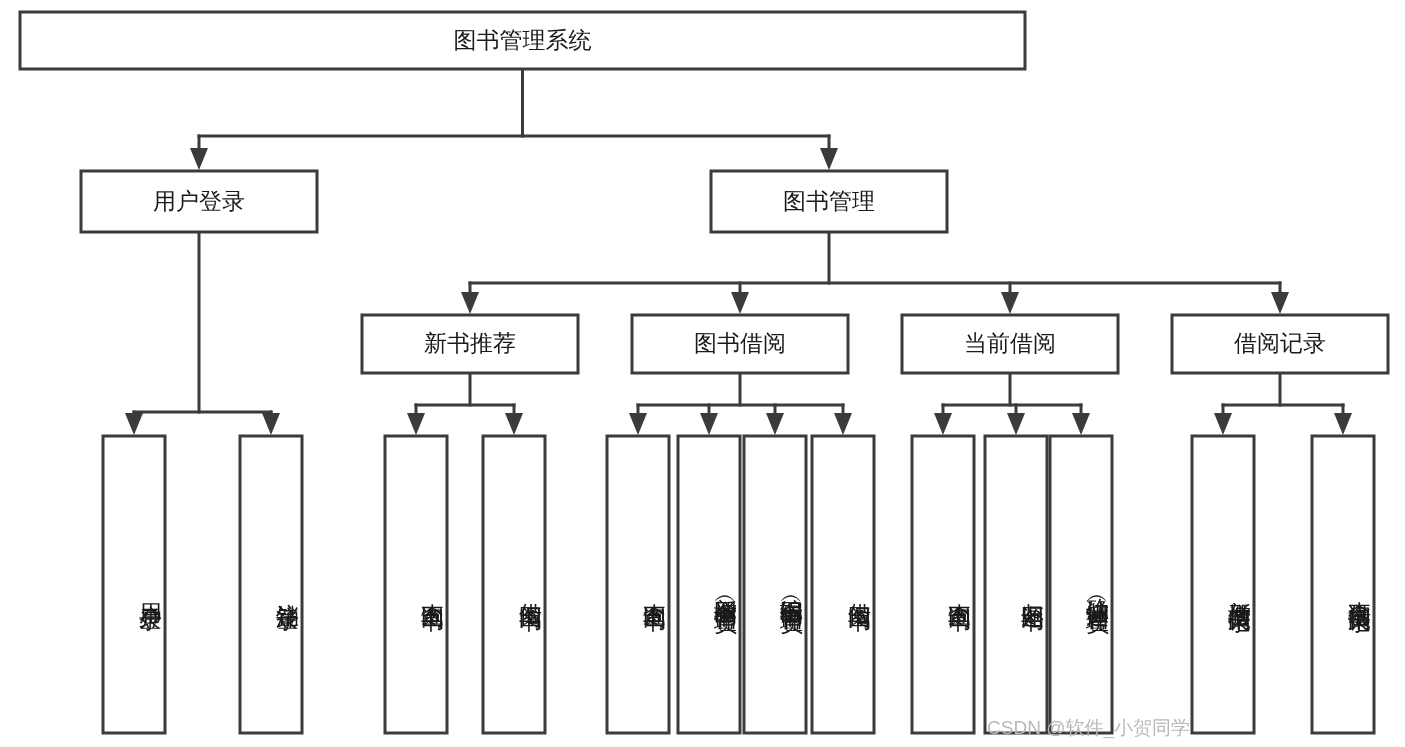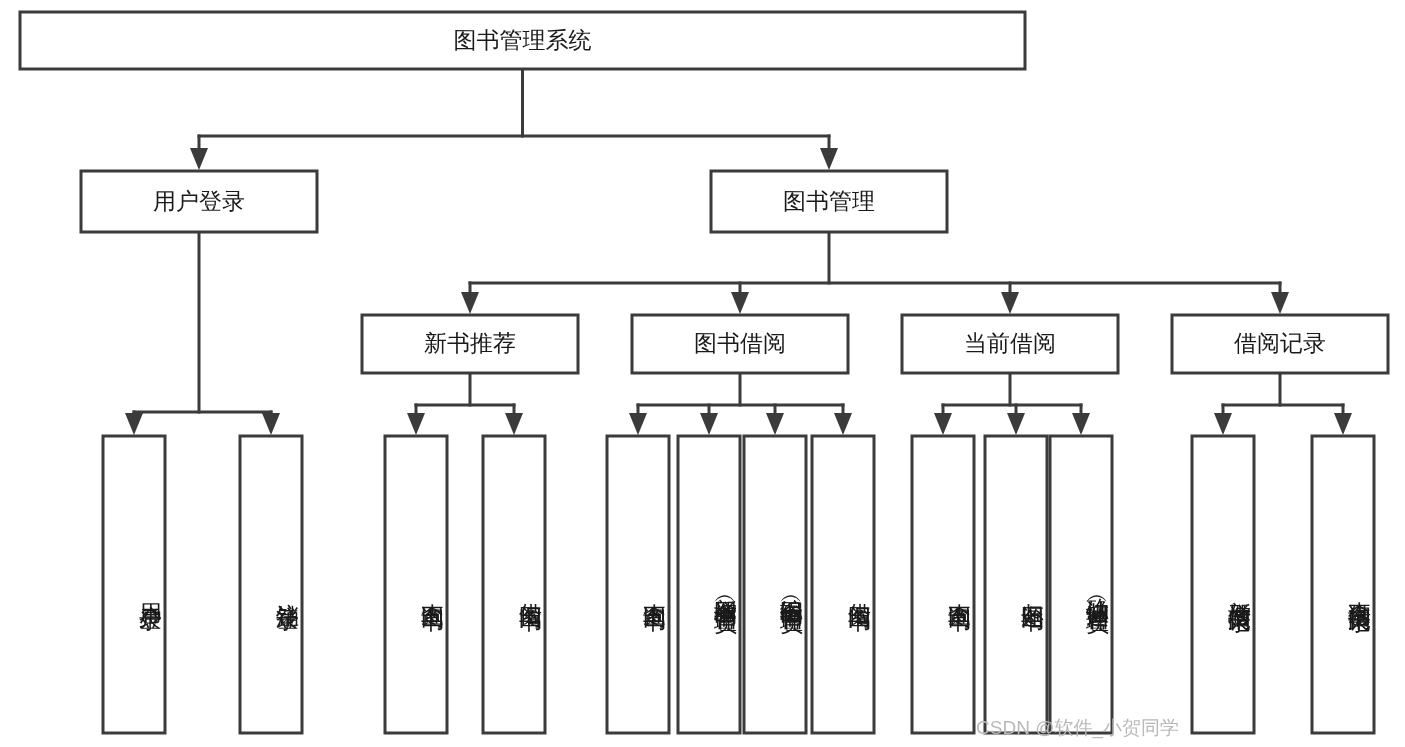--- a/index.html
+++ b/index.html
@@ -22,21 +22,21 @@
     position:absolute;
     display:flex;flex-direction:column;align-items:center;
     font-family:"Liberation Sans","DejaVu Sans",sans-serif;
     font-size:23px;line-height:1.22;color:#1a1a1a;
     writing-mode:vertical-rl;text-orientation:upright;
     white-space:nowrap;letter-spacing:2px;
     justify-content:flex-start;
     pointer-events:none;
   }
   .watermark{
-    position:absolute;right:25px;bottom:6px;
+    position:absolute;right:14px;bottom:6px;
     font-family:"Liberation Sans","DejaVu Sans",sans-serif;
     font-size:19px;color:#b9b9b9;white-space:nowrap;
   }
 </style>
 </head>
 <body>
 
 <div id="diagram-root">
 
   <svg id="diagram-svg" viewBox="0 0 1405 747" xmlns="http://www.w3.org/2000/svg">

